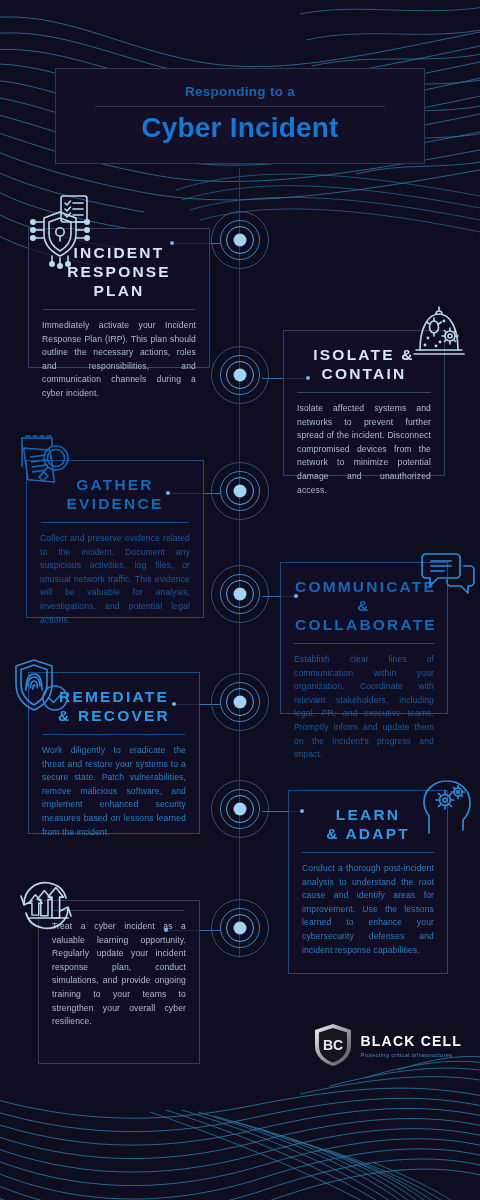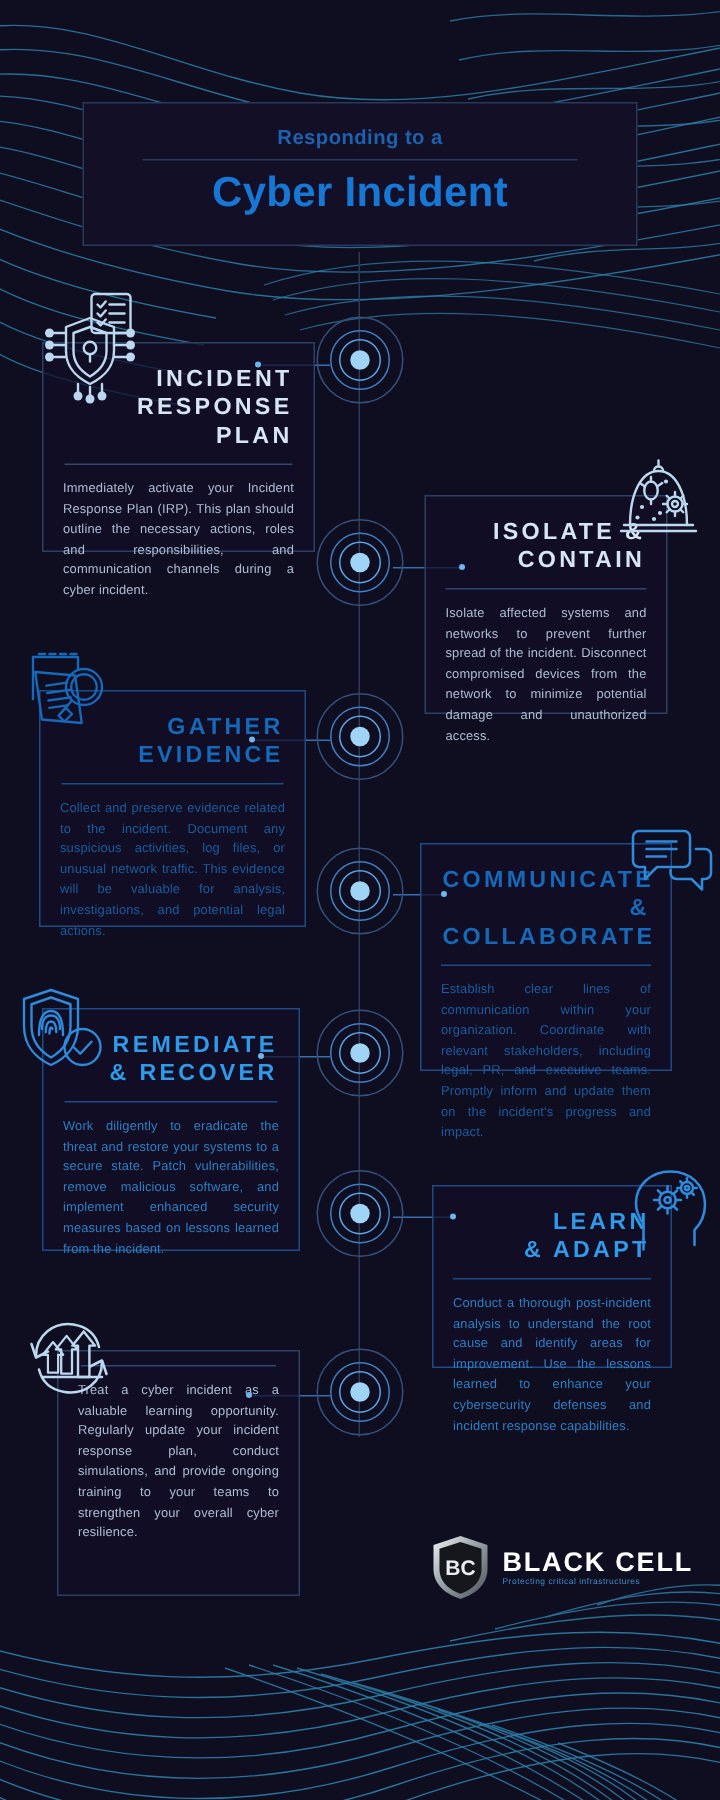--- a/index.html
+++ b/index.html
@@ -45,21 +45,21 @@
 
   
   .conn { position:absolute; height:1px; background:#3a6fae; z-index:4; }
   .conn-dot { position:absolute; width:4px; height:4px; border-radius:50%; background:#6fb4ea; z-index:5; }
 
   
   .card { position:absolute; border:1px solid #2b4064; background:rgba(17,14,38,.72); z-index:4; }
   .card.accent-blue { border-color:#1c4c86; }
   .card .c-head {
     font-size:15.5px; font-weight:bold; letter-spacing:2.2px;
-    line-height:19px; text-align:right; padding:14px 14px 0;
+    line-height:19px; text-align:center; padding:14px 14px 0;
   }
   .card .c-rule { height:1px; margin:9px auto 0; background:#2d4straight; }
   .card .c-rule { background:#31476c; }
   .card .c-body {
     font-size:8.6px; line-height:13.6px; text-align:justify;
     padding:9px 13px 13px; letter-spacing:.1px;
   }
   .white-head .c-head { color:#d7e6f5; }
   .white-head .c-body { color:#aebdd4; }
   .dim-head .c-head { color:#1668b8; }
@@ -67,21 +67,21 @@
   .bright-head .c-head { color:#2f9be8; }
   .bright-head .c-body { color:#2f7fc2; }
 
   
   .icon { position:absolute; z-index:7; }
 
   
   .footer { position:absolute; right:18px; top:1022px; z-index:8; text-align:right; }
   .logo-row { display:flex; align-items:center; justify-content:flex-end; gap:7px; }
   .logo-text { text-align:left; }
-  .brand { color:#ffffff; font-size:18px; font-weight:bold; letter-spacing:1.2px; line-height:19px; }
+  .brand { color:#ffffff; font-size:14px; font-weight:bold; letter-spacing:1.2px; line-height:19px; }
   .tagline { color:#3e8fd0; font-size:5.6px; letter-spacing:.35px; margin-top:1px; }
   .weburl { color:#3f9ad8; font-size:13px; margin-top:6px; letter-spacing:.2px; }
 </style>
 </head>
 <body>
 
 <div class="stage">
 
   <svg class="waves" viewBox="0 0 480 1200" preserveAspectRatio="none">
     <g fill="none" stroke="#2d7fa8" stroke-width="0.9" opacity="0.85">
@@ -351,21 +351,21 @@
       <path d="M24,9 L37,13.5 L37,28 C37,39 30,45.5 24,49 C18,45.5 11,39 11,28 L11,13.5 Z"></path>
       <path d="M18,30 C18,24 20.5,21 24,21 C27.5,21 30,24 30,30"></path>
       <path d="M20.5,32 C20.5,27 22,25 24,25 C26,25 27.5,27 27.5,32"></path>
       <path d="M23,33 C23,29 24,28 25,30"></path>
       <path d="M16,34 C16,22 19,18 24,18 C29,18 32,22 32,34"></path>
       <circle cx="45" cy="42" r="12"></circle>
       <path d="M39.5,42.5 L43.5,46.5 L51,38.5"></path>
     </g>
   </svg>
 
-  <div class="card accent-blue bright-head" style="left:288px; top:790px; width:160px; height:122px;">
+  <div class="card accent-blue bright-head" style="left:288px; top:790px; width:160px; height:184px;">
     <div class="c-head">
       <span>LEARN</span><br>
       <span>&amp; ADAPT</span>
     </div>
     <div class="c-rule" style="width:132px; background:#1c4c86;"></div>
     <div class="c-body">Conduct a thorough post-incident analysis to understand the root cause and identify areas for improvement. Use the lessons learned to enhance your cybersecurity defenses and incident response capabilities.</div>
   </div>
   <svg class="icon" style="left:415px; top:778px;" width="58" height="58" viewBox="0 0 58 58">
     <g fill="none" stroke="#2f8ada" stroke-width="1.7" stroke-linecap="round" stroke-linejoin="round">
       <path d="M48,52 L48,42 C52,38 55,32 55,25 C55,12 45,3 32,3 C19,3 9,12 9,24 C9,30 11,34 14,38 L14,48"></path>

